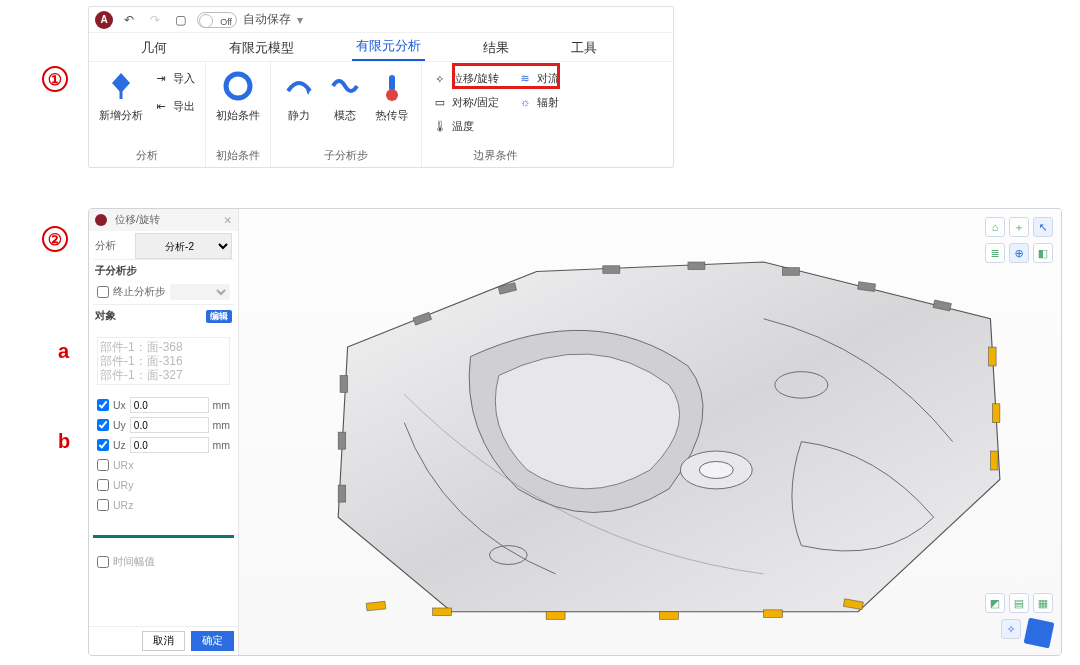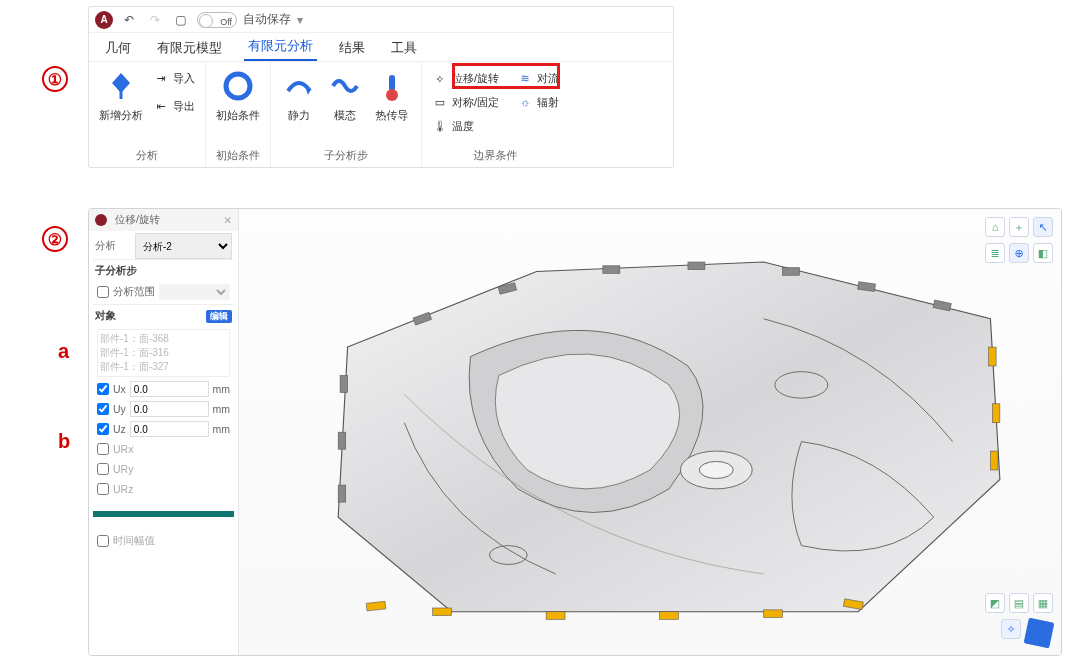--- a/index.html
+++ b/index.html
@@ -10,21 +10,21 @@
   .anno.circle { border: 2.5px solid #d80000; border-radius: 50%; width: 26px; height: 26px; display:flex; align-items:center; justify-content:center; font-size:16px; }
 
   
   .ribbon { position:absolute; left:88px; top:6px; width:586px; border:1px solid #e0e0e0; background:#fff; border-radius:2px; }
   .titlebar { height:26px; display:flex; align-items:center; gap:6px; padding:0 6px; border-bottom:1px solid #f0f0f0;}
   .app-ico { width:18px; height:18px; border-radius:50%; background:#8a1d2a; color:#fff; display:flex;align-items:center;justify-content:center; font-size:10px; font-weight:bold;}
   .tb-btn { width:20px; height:20px; display:flex;align-items:center;justify-content:center; color:#555; cursor:pointer; border-radius:3px;}
   .toggle { width:40px; height:16px; border:1px solid #bbb; border-radius:10px; position:relative; font-size:9px; color:#555; display:flex; align-items:flex-end; justify-content:flex-end; padding-right:4px;}
   .toggle::before{content:""; width:12px; height:12px; border:1px solid #bbb; background:#fff; border-radius:50%; position:absolute; left:1px; top:1px;}
   .menutabs { display:flex; height:28px; align-items:flex-end; gap:18px; padding:0 12px; font-size:13px; }
-  .menutab { padding:4px 4px; cursor:pointer; color:#333;}
+  .menutab { padding:4px 4px; cursor:pointer; color:#333;margin-left:36px;}
   .menutab.active { color:#1a5bd9; border-bottom:2px solid #1a5bd9; }
   .ribbon-body { display:flex; border-top:1px solid #eee;}
   .rgroup { border-right:1px solid #eee; padding:6px 10px 2px 10px; display:flex; flex-direction:column; align-items:center; }
   .rgroup:last-child{border-right:none;}
   .rgroup-items { display:flex; align-items:flex-start; gap:10px; height:78px;}
   .rgroup-label { font-size:11px; color:#666; padding:2px 0;}
   .bigbtn { display:flex; flex-direction:column; align-items:center; gap:4px; cursor:pointer; min-width:44px;}
   .bigbtn .ico { width:36px; height:36px; display:flex;align-items:center;justify-content:center;}
   .bigbtn .lbl { font-size:11px; text-align:right;}
   .stack { display:flex; flex-direction:column; gap:8px;}
@@ -34,26 +34,26 @@
 
   
   .mainarea { position:absolute; left:88px; top:208px; width:974px; height:448px; border:1px solid #cfd3da; background:#fff; display:flex; border-radius:4px; overflow:hidden;}
   .panel { width:150px; background:#fff; border-right:1px solid #e6e6e6; display:flex; flex-direction:column; font-size:10.5px; color:#555; }
   .panel-head { height:22px; background:#f5f5f5; display:flex; align-items:center; padding:0 6px; justify-content:space-between;}
   .panel-head .pico{ width:12px;height:12px;border-radius:50%;background:#8a1d2a; margin-right:4px;}
   .panel-head .ttl{ display:flex; align-items:center; gap:4px; color:#666;}
   .panel-body { flex:1; overflow:auto; padding:4px 4px;}
   .frow { display:flex; align-items:center; gap:4px; padding:2px 2px; height:22px;}
   .frow .flabel{ width:36px; color:#666;}
-  .frow select, .frow input[type=text]{ flex:1; height:26px; border:1px solid #ddd; font-size:10px; padding:0 3px;}
+  .frow select, .frow input[type=text]{ flex:1; height:26px; border:1px solid #ddd; font-size:10px; padding:0 21px;text-align:right;}
   .section-h { font-weight:bold; font-size:10.5px; padding:4px 2px; color:#444; border-top:1px solid #eee; margin-top:2px;}
   .cbrow { display:flex; align-items:center; gap:4px; padding:2px 4px; height:20px; color:#666;}
   .cbrow input{width:12px;height:12px;}
   .cbrow.disabled{ color:#aaa;}
-  .objlist { border:1px solid #eee; margin:2px 4px; padding:2px; min-height:46px; color:#bbb; font-size:10px; line-height:14px;}
+  .objlist { border:1px solid #eee; margin:10px 4px; padding:2px; min-height:46px; color:#bbb; font-size:12px; line-height:14px;}
   .btnbar { display:flex; gap:6px; justify-content:flex-end; padding:4px; border-top:1px solid #eee;}
   .btn { height:20px; padding:0 10px; font-size:10.5px; border:1px solid #ccc; background:#fff; cursor:pointer;}
   .btn.primary{ background:#2b6de1; color:#fff; border-color:#2b6de1;}
   .badge{ font-size:9px; background:#2b6de1; color:#fff; padding:0 4px; border-radius:2px; margin-left:auto;}
 
   
   .viewport { flex:1; position:relative; background:linear-gradient(#fdfdfd,#f8f8f9); }
   .model { position:absolute; inset:0; display:flex;align-items:center;justify-content:center;}
   .model svg { width:92%; height:92%;}
   .vp-tools { position:absolute; right:8px; display:flex; flex-direction:column; gap:6px; }
@@ -209,21 +209,21 @@
       <span style="color:#aaa;cursor:pointer;">✕</span>
     </div>
     <div class="panel-body">
       <div class="frow">
         <span class="flabel">分析</span>
         <select><option>分析-2</option></select>
       </div>
       <div class="section-h">子分析步</div>
       <div class="cbrow">
         <input type="checkbox" style="">
-        <span>分析范围</span>
+        <span>终止分析步</span>
         <select disabled="" style="flex:1;height:16px;border:1px solid #eee;font-size:10px;"></select>
       </div>
 
       <div class="section-h" style="display:flex;align-items:center;text-align:center;">
         <span>对象</span>
         <span class="badge">编辑</span>
       </div>
       <div class="objlist">
         <div>部件-1：面-368</div>
         <div>部件-1：面-316</div>
@@ -255,24 +255,28 @@
         </div>
       <div class="cbrow disabled">
           <input type="checkbox" style="">
           <span>URy</span>
         </div>
       <div class="cbrow disabled">
           <input type="checkbox" style="">
           <span>URz</span>
         </div>
 
-      <div class="cbrow disabled" style="border-top:6px solid #0f766e;margin-top:12px;padding-top:24px;">
+      <div class="cbrow disabled" style="border-top:3px solid #0f766e;margin-top:20px;padding-top:24px;">
           <input type="checkbox" style="">
           <span>时间幅值</span>
         </div>
+    </div>
+    <div class="btnbar">
+      <button class="btn">取消</button>
+      <button class="btn primary">确定</button>
     </div>
   </div>
 
   <div class="viewport">
     <div class="model">
       <svg viewBox="0 0 800 420">
         <defs>
           <linearGradient id="shd" x1="0" y1="0" x2="1" y2="1">
             <stop offset="0" stop-color="#f3f3f4"></stop>
               <stop offset="0.5" stop-color="#d6d6d9"></stop>

